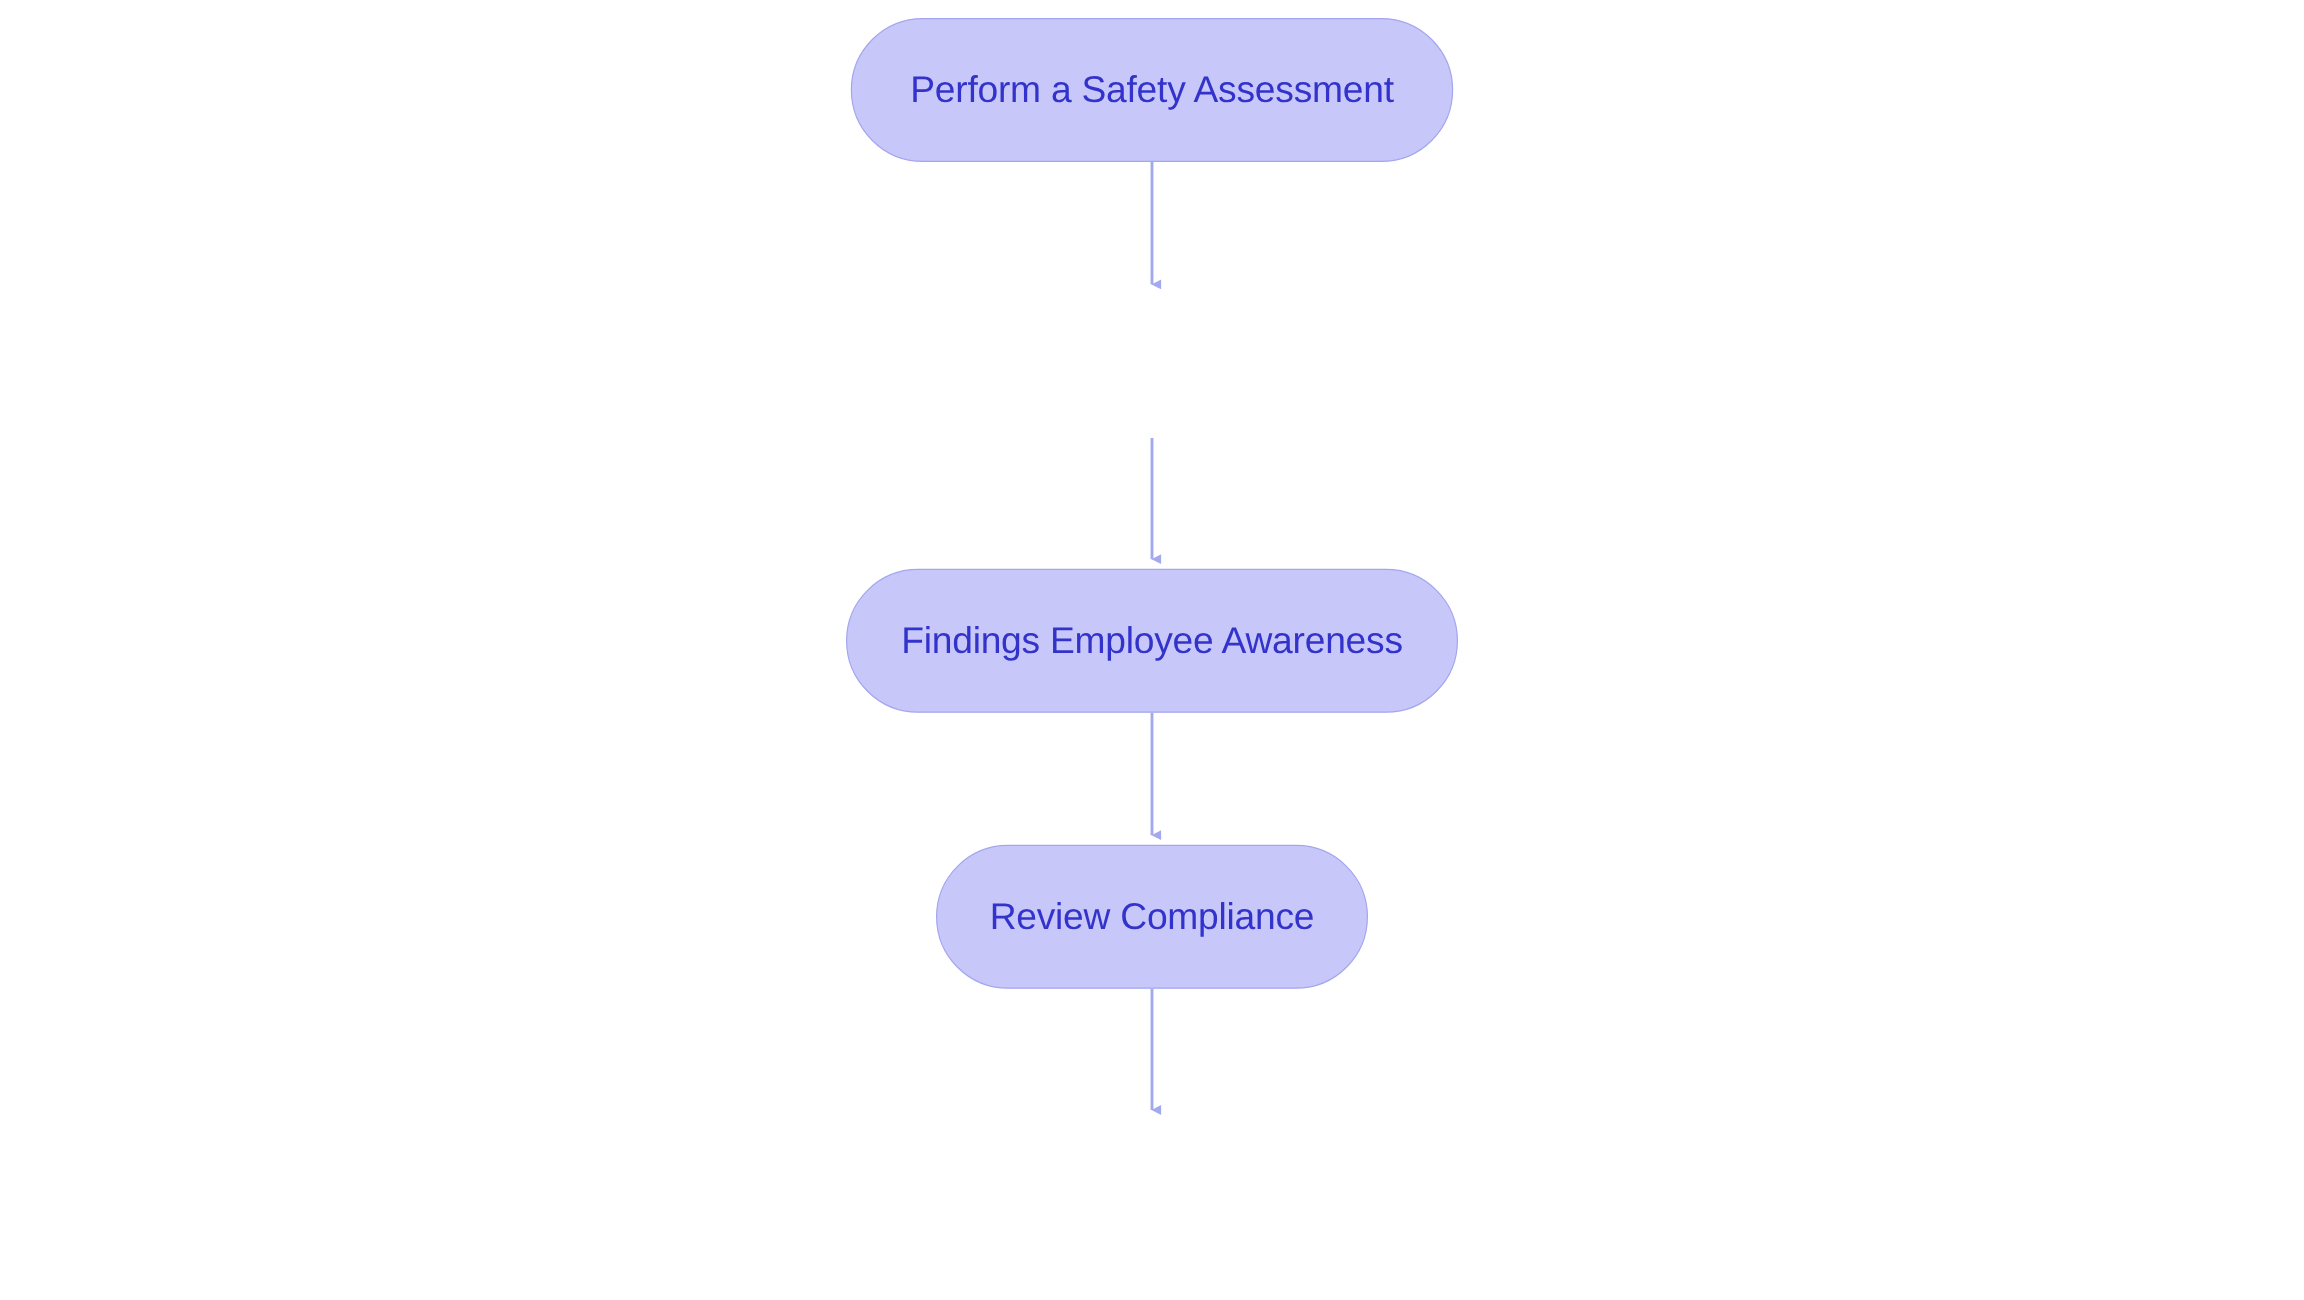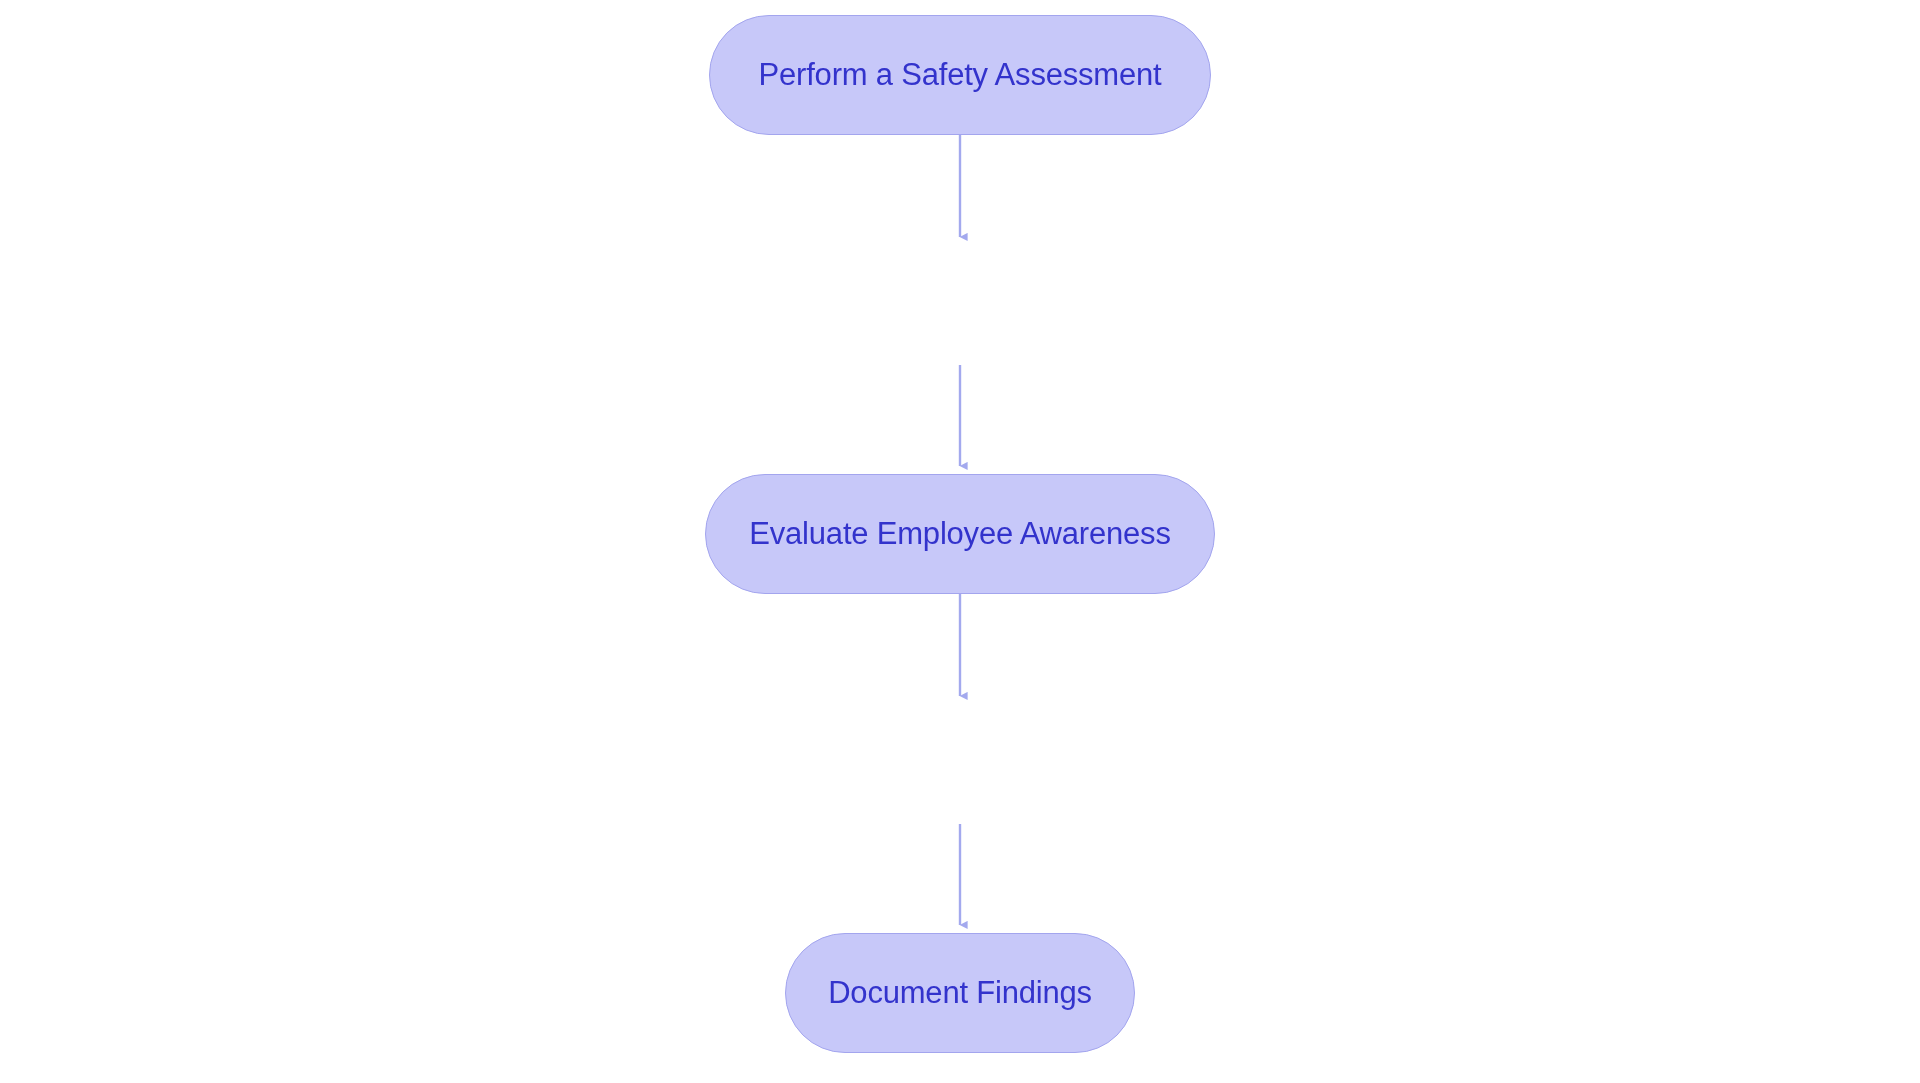--- a/index.html
+++ b/index.html
@@ -101,22 +101,22 @@
   </svg>
 
   <div id="node-stack">
 
     <div class="flow-node" id="node-0">
       <span class="flow-node-label">Perform a Safety Assessment</span>
     </div>
 
 
     <div class="flow-node" id="node-2">
-      <span class="flow-node-label">Evaluate Employee Awareness</span>
+      <span class="flow-node-label">Findings Employee Awareness</span>
     </div>
 
+    <div class="flow-node" id="node-3">
+      <span class="flow-node-label">Review Compliance</span>
+    </div>
 
-    <div class="flow-node" id="node-4">
-      <span class="flow-node-label">Document Findings</span>
-    </div>
 
   </div>
 </div>
 
 </body></html>

